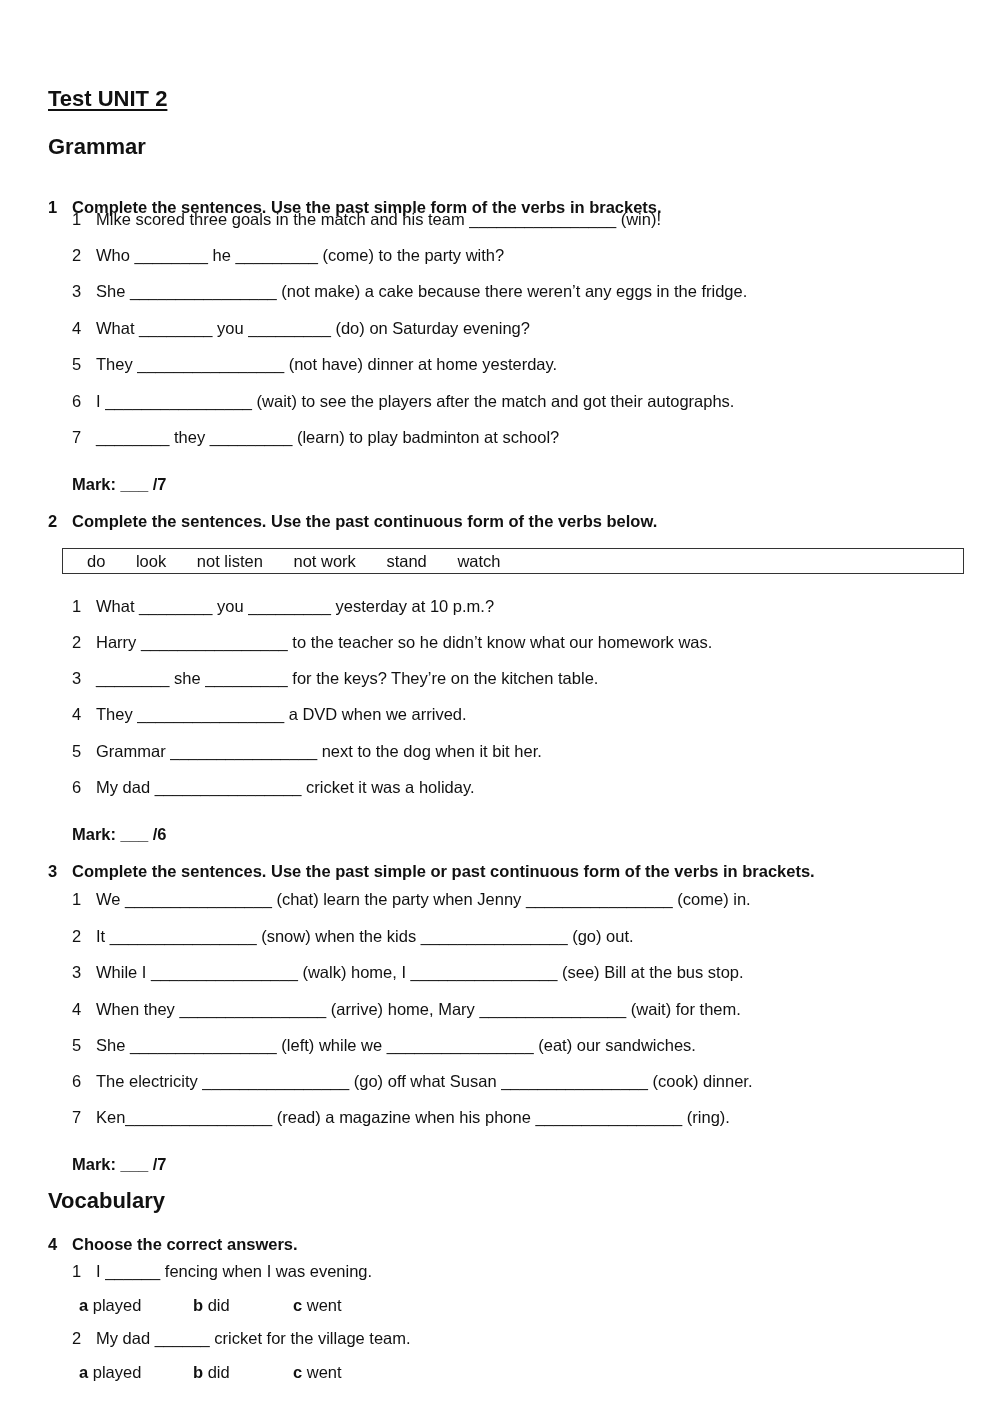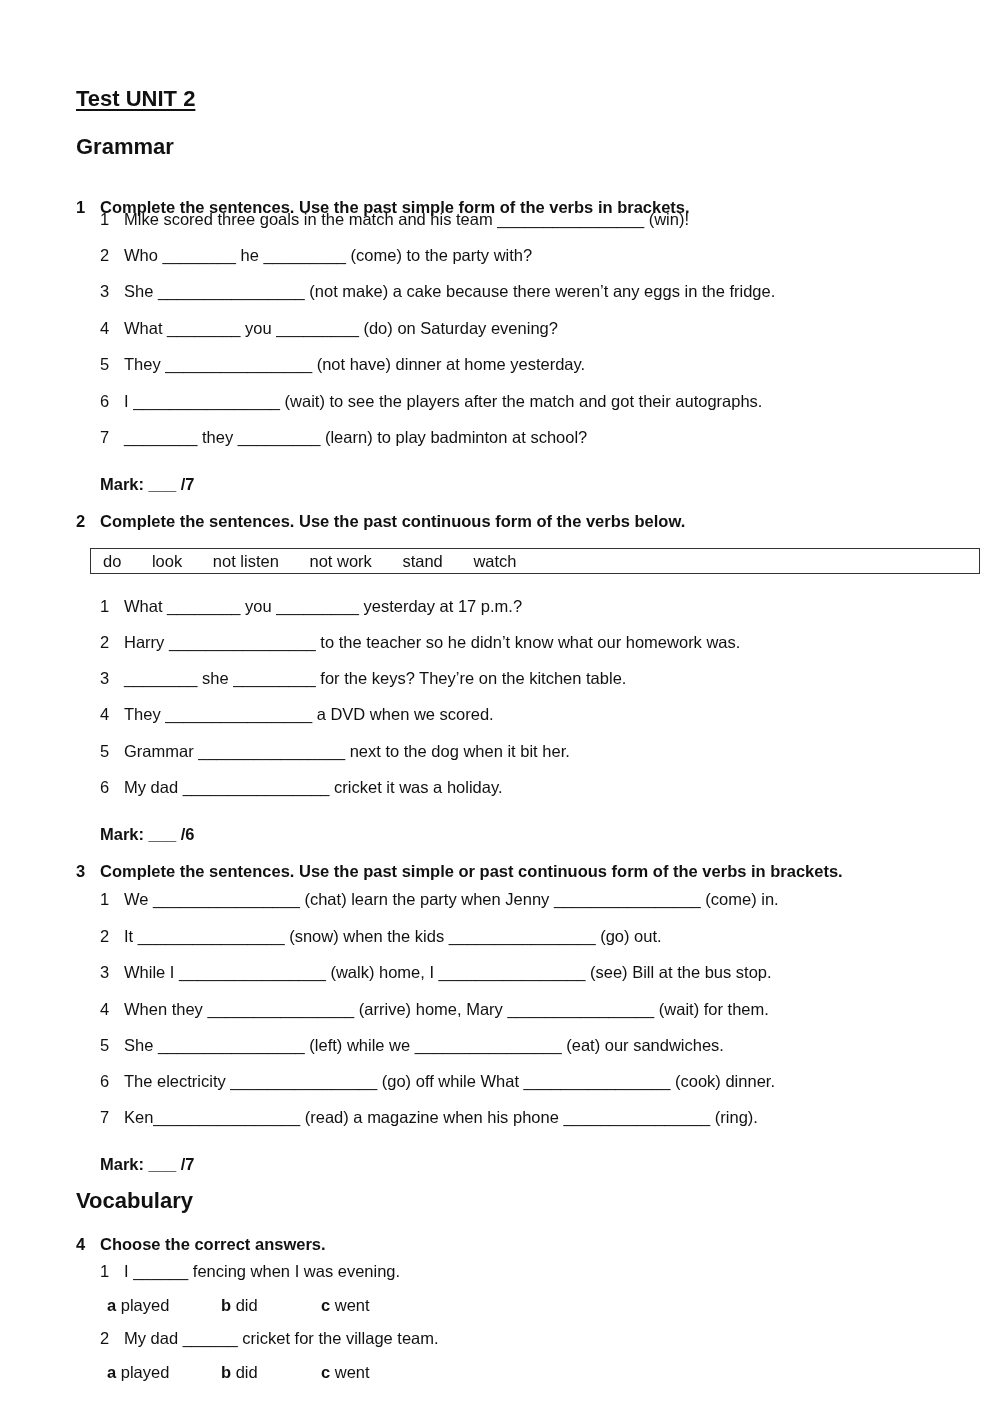--- a/index.html
+++ b/index.html
@@ -1,27 +1,27 @@
 <!DOCTYPE html>
 <html><head>
 <meta charset="utf-8">
 <style>
   html, body { margin: 0; padding: 0; background: #ffffff; }
   body { width: 1000px; height: 1413px; position: relative; overflow: hidden;
          font-family: "Liberation Sans", sans-serif; color: #111; }
-  .abs { position: absolute; white-space: nowrap; margin-left: 28px; }
+  .abs { position: absolute; white-space: nowrap; }
   .title { left: 48px; top: 86px; font-size: 22px; font-weight: bold; text-decoration: underline; text-underline-offset: 3px; }
   .section { left: 48px; font-size: 22px; font-weight: bold; }
   .instr { left: 48px; font-size: 16.5px; font-weight: bold; }
   .instr .num { display: inline-block; width: 24px; }
   .item { left: 72px; font-size: 16.5px; }
   .item .num { display: inline-block; width: 24px; }
   .mark { left: 72px; font-size: 16.5px; font-weight: bold; }
   .wordbox { left: 62px; top: 548px; width: 876px; height: 24px; border: 1px solid #333;
-             font-size: 16.5px; padding-left: 12px; line-height: 24px; }
+             font-size: 16.5px; padding-left: 24px; line-height: 24px; }
   .wordbox span { margin-right: 26px; }
   .opts { left: 79px; font-size: 16.5px; }
   .opts .opt { display: inline-block; }
   .opts b { font-weight: bold; }
 </style>
 </head>
 <body>
 
 <div class="abs title">Test UNIT 2</div>
 <div class="abs section" style="top:134px">Grammar</div>
@@ -38,35 +38,35 @@
 
 <div class="abs instr" style="top:512px"><span class="num">2</span><span>Complete the sentences. Use the past continuous form of the verbs below.</span></div>
 <div class="abs wordbox">
   <span>do</span>
   <span>look</span>
   <span>not listen</span>
   <span>not work</span>
   <span>stand</span>
   <span>watch</span>
 </div>
-<div class="abs item" style="top:597px"><span class="num">1</span><span>What ________ you _________ yesterday at 17 p.m.?</span></div>
+<div class="abs item" style="top:597px"><span class="num">1</span><span>What ________ you _________ yesterday at 10 p.m.?</span></div>
 <div class="abs item" style="top:633px"><span class="num">2</span><span>Harry ________________ to the teacher so he didn’t know what our homework was.</span></div>
 <div class="abs item" style="top:669px"><span class="num">3</span><span>________ she _________ for the keys? They’re on the kitchen table.</span></div>
-<div class="abs item" style="top:705px"><span class="num">4</span><span>They ________________ a DVD when we scored.</span></div>
+<div class="abs item" style="top:705px"><span class="num">4</span><span>They ________________ a DVD when we arrived.</span></div>
 <div class="abs item" style="top:742px"><span class="num">5</span><span>Grammar ________________ next to the dog when it bit her.</span></div>
 <div class="abs item" style="top:778px"><span class="num">6</span><span>My dad ________________ cricket it was a holiday.</span></div>
 <div class="abs mark" style="top:825px">Mark: ___ /6</div>
 
 <div class="abs instr" style="top:862px"><span class="num">3</span><span>Complete the sentences. Use the past simple or past continuous form of the verbs in brackets.</span></div>
 <div class="abs item" style="top:890px"><span class="num">1</span><span>We ________________ (chat) learn the party when Jenny ________________ (come) in.</span></div>
 <div class="abs item" style="top:927px"><span class="num">2</span><span>It ________________ (snow) when the kids ________________ (go) out.</span></div>
 <div class="abs item" style="top:963px"><span class="num">3</span><span>While I ________________ (walk) home, I ________________ (see) Bill at the bus stop.</span></div>
 <div class="abs item" style="top:1000px"><span class="num">4</span><span>When they ________________ (arrive) home, Mary ________________ (wait) for them.</span></div>
 <div class="abs item" style="top:1036px"><span class="num">5</span><span>She ________________ (left) while we ________________ (eat) our sandwiches.</span></div>
-<div class="abs item" style="top:1072px"><span class="num">6</span><span>The electricity ________________ (go) off while What ________________ (cook) dinner.</span></div>
+<div class="abs item" style="top:1072px"><span class="num">6</span><span>The electricity ________________ (go) off what Susan ________________ (cook) dinner.</span></div>
 <div class="abs item" style="top:1108px"><span class="num">7</span><span>Ken________________ (read) a magazine when his phone ________________ (ring).</span></div>
 <div class="abs mark" style="top:1155px">Mark: ___ /7</div>
 
 <div class="abs section" style="top:1188px">Vocabulary</div>
 
 <div class="abs instr" style="top:1235px"><span class="num">4</span><span>Choose the correct answers.</span></div>
 <div class="abs item" style="top:1262px"><span class="num">1</span><span>I ______ fencing when I was evening.</span></div>
 <div class="abs opts" style="top:1296px">
   <span class="opt" style="width:114px"><b>a</b> <span>played</span></span><span class="opt" style="width:100px"><b>b</b> <span>did</span></span><span class="opt"><b>c</b> <span>went</span></span>
 </div>

